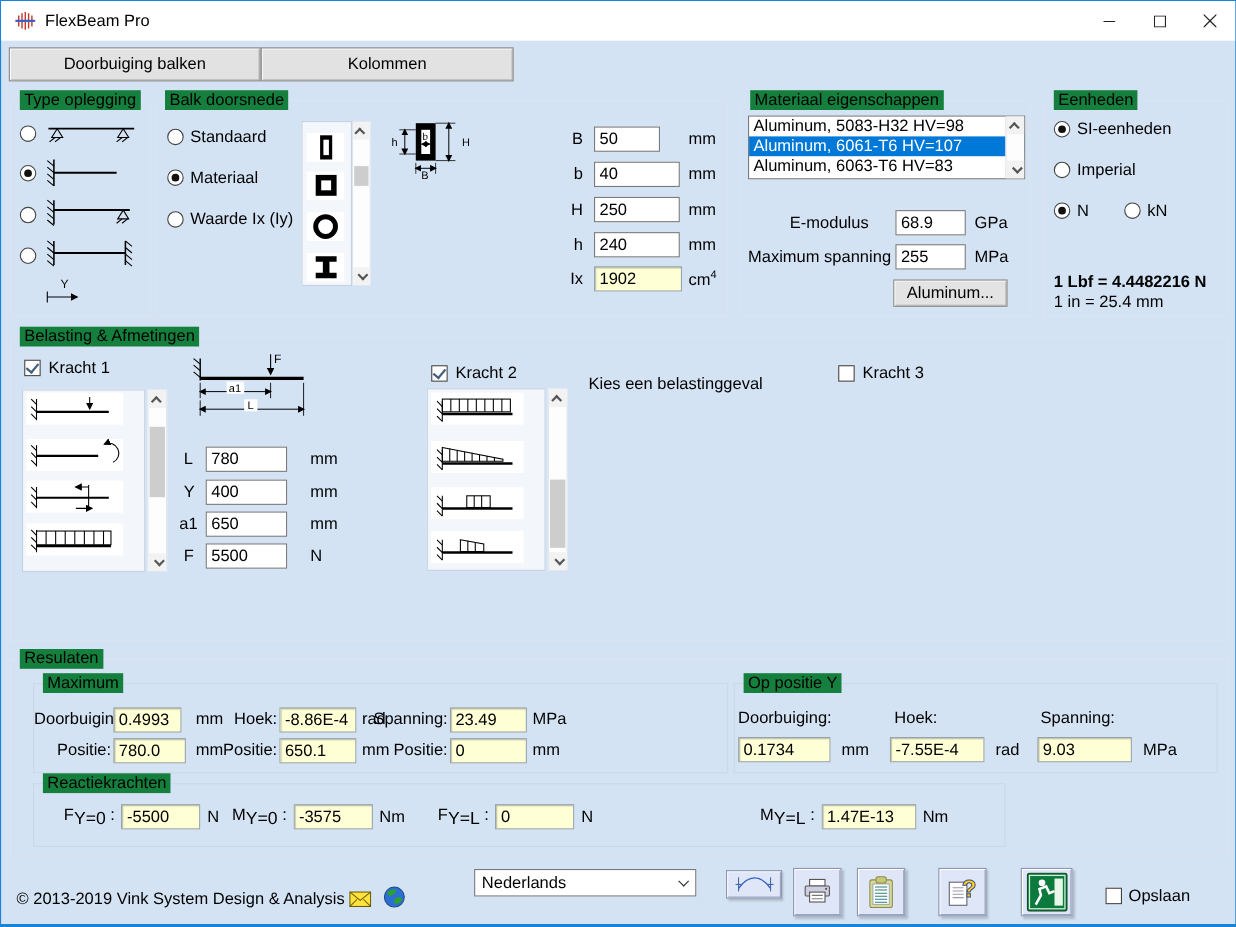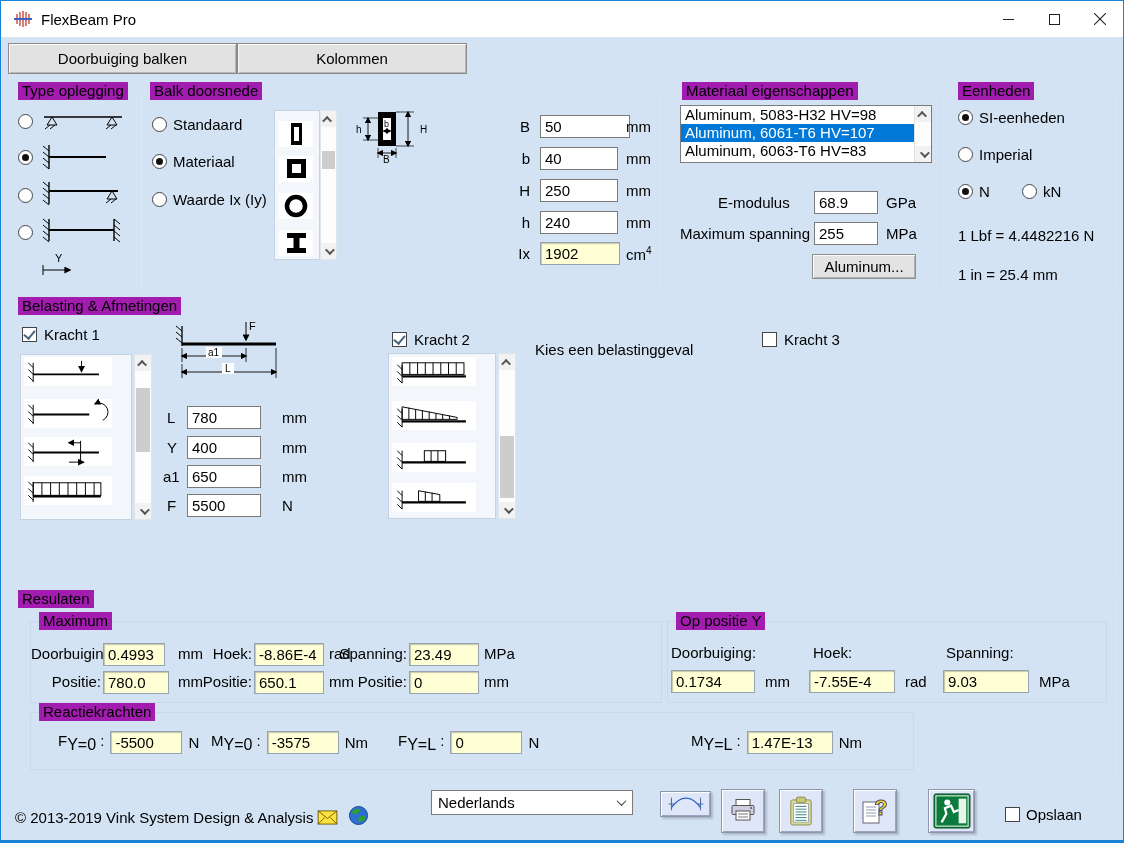--- a/index.html
+++ b/index.html
@@ -10,21 +10,21 @@
   .abs{position:absolute;}
   .titlebar{position:absolute;left:0;top:0;right:0;height:36px;background:#fff;display:flex;align-items:center;}
   .title-text{font-size:15px;margin-left:8px;}
   .appicon{margin-left:12px;width:20px;height:18px;}
   .winbtns{margin-left:auto;display:flex;height:36px;}
   .winbtn{width:46px;height:36px;display:flex;align-items:center;justify-content:center;}
   .tabbtn{position:absolute;top:42px;height:31px;background:#e2e2e2;border:1px solid #8a8a8a;
     box-shadow:inset 1px 1px 0 #fafafa,inset -1px -1px 0 #b8b8b8;
     font-size:15px;display:flex;align-items:center;justify-content:center;}
   .group{position:absolute;border:1px solid #dbe4f0;}
-  .glabel{position:absolute;top:-10px;left:8px;background:#a21caf;padding:0 4px;font-size:15px;line-height:18px;white-space:nowrap;}
+  .glabel{position:absolute;top:-10px;left:8px;background:#15803d;padding:0 4px;font-size:15px;line-height:18px;white-space:nowrap;}
   .lbl{position:absolute;font-size:15px;white-space:nowrap;}
   .radio{position:absolute;width:15px;height:15px;border:1px solid #444;border-radius:50%;background:#fff;}
   .radio.on::after{content:"";position:absolute;left:3px;top:3px;width:7px;height:7px;border-radius:50%;background:#111;}
   .cb{position:absolute;width:15px;height:15px;border:1px solid #444;background:#fff;}
   .cb.on::after{content:"";position:absolute;left:3px;top:0;width:5px;height:9px;
     border-right:2px solid #44617e;border-bottom:2px solid #44617e;transform:rotate(40deg);}
   .input{position:absolute;background:#fff;border:1px solid #7b7b7b;font:15px "Liberation Sans",sans-serif;padding:0 4px;height:23px;}
   .result{background:#ffffd6;border:1px solid #97a3b1;box-shadow:inset 1px 1px 1px rgba(90,90,90,.35);}
   .listframe{position:absolute;background:#f3f7fc;border:1px solid #c5d2e2;}
   .tile{position:absolute;background:#fff;}
@@ -216,21 +216,21 @@
       <line x1="54" y1="6" x2="54" y2="40" stroke="#000" stroke-width="0.9" marker-start="url(#ar)" marker-end="url(#ar)"></line>
       <line x1="42" y1="6" x2="60" y2="6" stroke="#000" stroke-width="0.7"></line>
         <line x1="42" y1="40" x2="60" y2="40" stroke="#000" stroke-width="0.7"></line>
       <text x="29" y="57" font-size="10">B</text>
       <line x1="24" y1="47" x2="42" y2="47" stroke="#000" stroke-width="0.9" marker-start="url(#ar)" marker-end="url(#ar)"></line>
       <line x1="24" y1="42" x2="24" y2="52" stroke="#000" stroke-width="0.7"></line>
         <line x1="42" y1="42" x2="42" y2="52" stroke="#000" stroke-width="0.7"></line>
     </svg>
 
     <span class="lbl" style="left:360px;top:26px;width:28px;text-align:right;">B</span>
-    <input class="input" style="left: 398px; top: 23px; width: 90px;" value="50">
+    <input class="input" style="left: 398px; top: 23px; width: 60px;" value="50">
     <span class="lbl" style="left:484px;top:26px;">mm</span>
     <span class="lbl" style="left:360px;top:58px;width:28px;text-align:right;">b</span>
     <input class="input" style="left: 398px; top: 55px; width: 78px;" value="40">
     <span class="lbl" style="left:484px;top:58px;">mm</span>
     <span class="lbl" style="left:360px;top:90px;width:28px;text-align:right;">H</span>
     <input class="input" style="left: 398px; top: 87px; width: 78px;" value="250">
     <span class="lbl" style="left:484px;top:90px;">mm</span>
     <span class="lbl" style="left:360px;top:122px;width:28px;text-align:right;">h</span>
     <input class="input" style="left: 398px; top: 119px; width: 78px;" value="240">
     <span class="lbl" style="left:484px;top:122px;">mm</span>
@@ -268,21 +268,21 @@
   <div class="group" style="left:948px;top:90px;width:168px;height:197px;">
     <span class="glabel">Eenheden</span>
     <span class="radio on" style="left:8px;top:18px;"></span>
     <span class="lbl" style="left:29px;top:17px;">SI-eenheden</span>
     <span class="radio" style="left:8px;top:55px;"></span>
     <span class="lbl" style="left:29px;top:54px;">Imperial</span>
     <span class="radio on" style="left:8px;top:92px;"></span>
     <span class="lbl" style="left:29px;top:91px;">N</span>
     <span class="radio" style="left:72px;top:92px;"></span>
     <span class="lbl" style="left:93px;top:91px;">kN</span>
-    <span class="lbl" style="left:8px;top:135px;">1 Lbf = 4.4482216 N</span>
+    <span class="lbl" style="left:8px;top:156px;font-weight:bold;">1 Lbf = 4.4482216 N</span>
     <span class="lbl" style="left:8px;top:174px;">1 in = 25.4 mm</span>
   </div>
 
   <div class="group" style="left:8px;top:305px;width:1108px;height:277px;">
     <span class="glabel">Belasting &amp; Afmetingen</span>
 
     <span class="cb on" style="left:12px;top:20px;"></span>
     <span class="lbl" style="left:34px;top:19px;">Kracht 1</span>
 
     <div class="listframe" style="left:10px;top:47px;width:112px;height:166px;">

